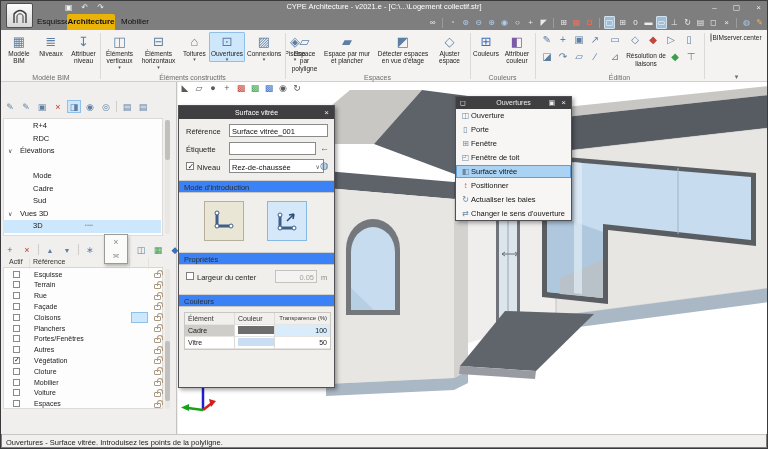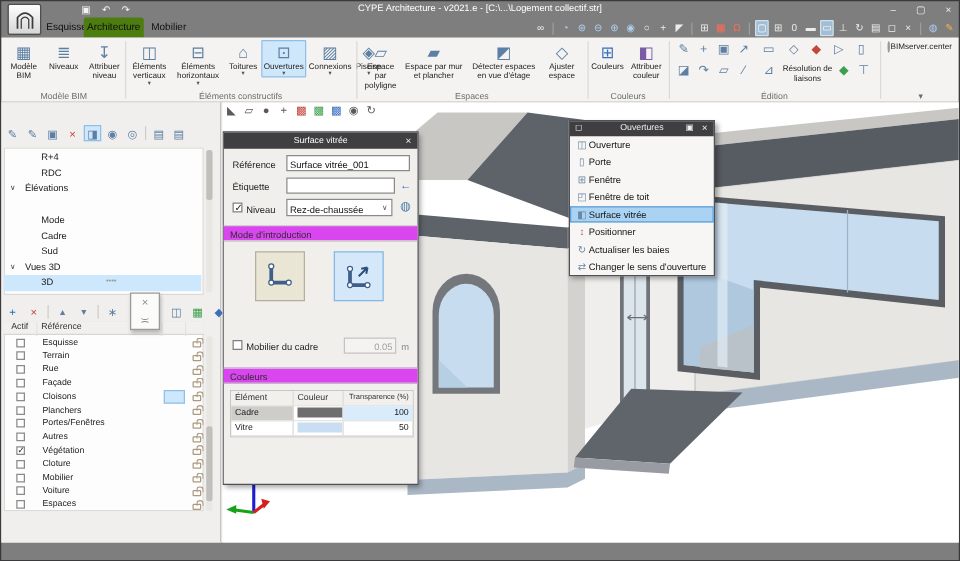--- a/index.html
+++ b/index.html
@@ -8,21 +8,21 @@
 .window{position:relative;width:768px;height:449px;background:#7e7e7e;border:1px solid #3a3a3c;overflow:hidden}
 
 .titlebar{position:absolute;top:0;left:0;right:0;height:13px}
 .title{position:absolute;left:100px;right:100px;top:1px;text-align:center;font-size:7.5px;color:#fff;white-space:nowrap}
 .qat{position:absolute;left:64px;top:0;display:flex;gap:9px;font-size:8px;color:#f2f2f2;height:13px;align-items:center}
 .wctrl{position:absolute;right:6px;top:0;display:flex;gap:16px;font-size:8px;color:#ededed;height:13px;align-items:center}
 .appicon{position:absolute;left:5px;top:2px;width:27px;height:25px;background:linear-gradient(#fefefe,#d6d6d6);border:1px solid #4e4e4e;border-radius:2px;display:flex;align-items:center;justify-content:center;z-index:9}
 
 .tabrow{position:absolute;top:13px;left:0;right:0;height:16px}
 .tab{position:absolute;top:0;height:16px;font-size:8px;color:#0e0e0e;text-align:center;padding-top:3px}
-.tab.active{background:#4d7c0f;border-radius:2px 2px 0 0;font-weight:normal}
+.tab.active{background:#eab308;border-radius:2px 2px 0 0;font-weight:bold}
 .topicons{position:absolute;right:2px;top:2px;display:flex;align-items:center;gap:2px;height:13px}
 .ti{min-width:11px;text-align:center;font-size:8px;color:#ececec;line-height:11px}
 .ti.pressed{background:#a3bdd2;border:1px solid #cfe2f1;border-radius:1px;color:#fff}
 .ti.red{color:#ff6a55}.ti.blue{color:#aecdf0}.ti.orange{color:#f0b24c}
 .tsep{width:1px;height:10px;background:#9c9c9c;margin:0 2px}
 
 .ribbon{position:absolute;top:29px;left:0;right:0;height:52px;background:#f4f3f1;border-bottom:1px solid #d2d0cd}
 .rgroup{position:absolute;top:0;height:52px}
 .glabel{position:absolute;bottom:1px;left:0;right:0;text-align:center;font-size:7px;color:#6d6d6d;white-space:nowrap}
 .gsep{position:absolute;top:3px;width:1px;height:46px;background:#dcdad6}
@@ -81,21 +81,21 @@
 
 .dialog{position:absolute;left:0;top:23px;width:157px;height:283px;background:#f0efec;border:1px solid #515155;box-shadow:2px 2px 4px rgba(0,0,0,.35);z-index:10}
 .dtitle{height:13px;background:#3f3f42;color:#fff;font-size:7px;text-align:center;line-height:13px;position:relative}
 .dclose{position:absolute;right:5px;top:0;font-size:8px;color:#eee;line-height:13px}
 .dlabel{position:absolute;font-size:7.5px;color:#1e1e1e;white-space:nowrap}
 .dinput{position:absolute;height:13px;background:#fff;border:1px solid #8a8a8a;font-size:7.5px;padding:2px 2px 0;color:#111;white-space:nowrap;overflow:hidden}
 .dsel{position:absolute;height:14px;background:#fff;border:1px solid #8a8a8a;font-size:7.5px;padding:2.5px 2px 0;color:#111}
 .dsel .arr{position:absolute;right:3px;top:3px;font-size:6px;color:#555}
 .dbtn-arrow{position:absolute;font-size:9px;color:#3f6fbe;font-weight:bold}
 .dbtn-circ{position:absolute;font-size:10px;color:#4a7ba6}
-.dsection{position:absolute;left:0;right:0;height:13px;background:#d946ef;border-top:1px solid #d3d1ce;border-bottom:1px solid #c9c7c4;font-size:7.5px;color:#2e2e2e;padding:2px 0 0 5px}
+.dsection{position:absolute;left:0;right:0;height:13px;background:#3b82f6;border-top:1px solid #d3d1ce;border-bottom:1px solid #c9c7c4;font-size:7.5px;color:#2e2e2e;padding:2px 0 0 5px}
 .dcb{position:absolute;width:8px;height:8px;border:1px solid #7f7f7f;background:#fff}
 .dcb.checked::after{content:"✓";position:absolute;left:0.5px;top:-1.5px;font-size:8px;color:#222}
 .mbtn{position:absolute;width:40px;height:40px;display:flex;align-items:center;justify-content:center}
 .mbtn.plain{background:#eae6d6;border:1px solid #b5af9c}
 .mbtn.sel{background:#d4e8fa;border:1px solid #85b8e3}
 .ctable{position:absolute;left:5px;width:147px;border:1px solid #c9c7c4;background:#fff}
 .ctr{display:flex;height:12px;font-size:7px;color:#1a1a1a}
 .ctr.hd{background:#f1f0ed;color:#333}
 .ctd{padding:2px 3px 0;border-right:1px solid #dddbd8;border-bottom:1px solid #e7e5e2;overflow:hidden;white-space:nowrap}
 .c1{width:50px}.c2{width:40px}.c3{width:55px;text-align:right;border-right:none}
@@ -482,21 +482,21 @@
           <span>Surface vitrée</span>
           <span class="dclose">×</span>
         </div>
         <span class="dlabel" style="left:7px;top:21px">Référence</span>
         <div class="dinput" style="left:50px;top:18px;width:99px">Surface vitrée_001</div>
         <span class="dlabel" style="left:7px;top:39px">Étiquette</span>
         <div class="dinput" style="left:50px;top:36px;width:87px"></div>
         <span class="dbtn-arrow" style="left:141px;top:37px">←</span>
         <span class="dcb checked" style="left:7px;top:56px"></span>
         <span class="dlabel" style="left:18px;top:57px">Niveau</span>
-        <div class="dsel" style="left:50px;top:53px;width:85px">
+        <div class="dsel" style="left:50px;top:53px;width:95px">
           <span>Rez-de-chaussée</span>
           <span class="arr">∨</span>
         </div>
         <span class="dbtn-circ" style="left:141px;top:54px">◍</span>
         <div class="dsection" style="top:74px">Mode d'introduction</div>
         <div class="mbtn plain" style="left:25px;top:95px">
           <svg width="24" height="24" viewBox="0 0 24 24">
             <path d="M5 4 L5 17 L19 17" fill="none" stroke="#3e5f8a" stroke-width="3"></path>
             <circle cx="5" cy="4" r="2" fill="#fff" stroke="#3e5f8a"></circle>
             <circle cx="5" cy="17" r="2" fill="#fff" stroke="#3e5f8a"></circle>
@@ -505,22 +505,23 @@
         </div>
         <div class="mbtn sel" style="left:88px;top:95px">
           <svg width="24" height="24" viewBox="0 0 24 24">
             <path d="M5 6 L5 19 L19 19" fill="none" stroke="#3e5f8a" stroke-width="3"></path>
             <circle cx="5" cy="6" r="2" fill="#fff" stroke="#3e5f8a"></circle>
             <circle cx="5" cy="19" r="2" fill="#fff" stroke="#3e5f8a"></circle>
             <circle cx="19" cy="19" r="2" fill="#fff" stroke="#3e5f8a"></circle>
             <path d="M12 12 L19 5 M19 5 l-5,1 M19 5 l-1,5" stroke="#2d4f7a" stroke-width="1.6" fill="none"></path>
           </svg>
         </div>
+        <div class="dsection" style="top:146px">Propriétés</div>
         <span class="dcb" style="left:7px;top:166px"></span>
-        <span class="dlabel" style="left:18px;top:167px">Mobilier du cadre</span>
+        <span class="dlabel" style="left:18px;top:167px">Largeur du center</span>
         <div class="dinput" style="left:96px;top:164px;width:42px;background:#f4f3f1;border-color:#c5c3c0;color:#a3a19e;text-align:right">0.05</div>
         <span class="dlabel" style="left:142px;top:167px;color:#8a8a8a">m</span>
         <div class="dsection" style="top:188px">Couleurs</div>
         <div class="ctable" style="top:206px">
           <div class="ctr hd">
             <span class="ctd c1">Élément</span>
             <span class="ctd c2">Couleur</span>
             <span class="ctd c3" style="font-size:6px">Transparence (%)</span>
           </div>
           <div class="ctr">
@@ -577,13 +578,16 @@
             <span>Actualiser les baies</span>
           </div>
         <div class="pitem">
             <span class="pic">⇄</span>
             <span>Changer le sens d'ouverture</span>
           </div>
       </div>
     </div>
   </div>
 
+  <div class="statusbar">
+    <span>Ouvertures - Surface vitrée. Introduisez les points de la polyligne.</span>
+  </div>
 </div>
 
 </body></html>

